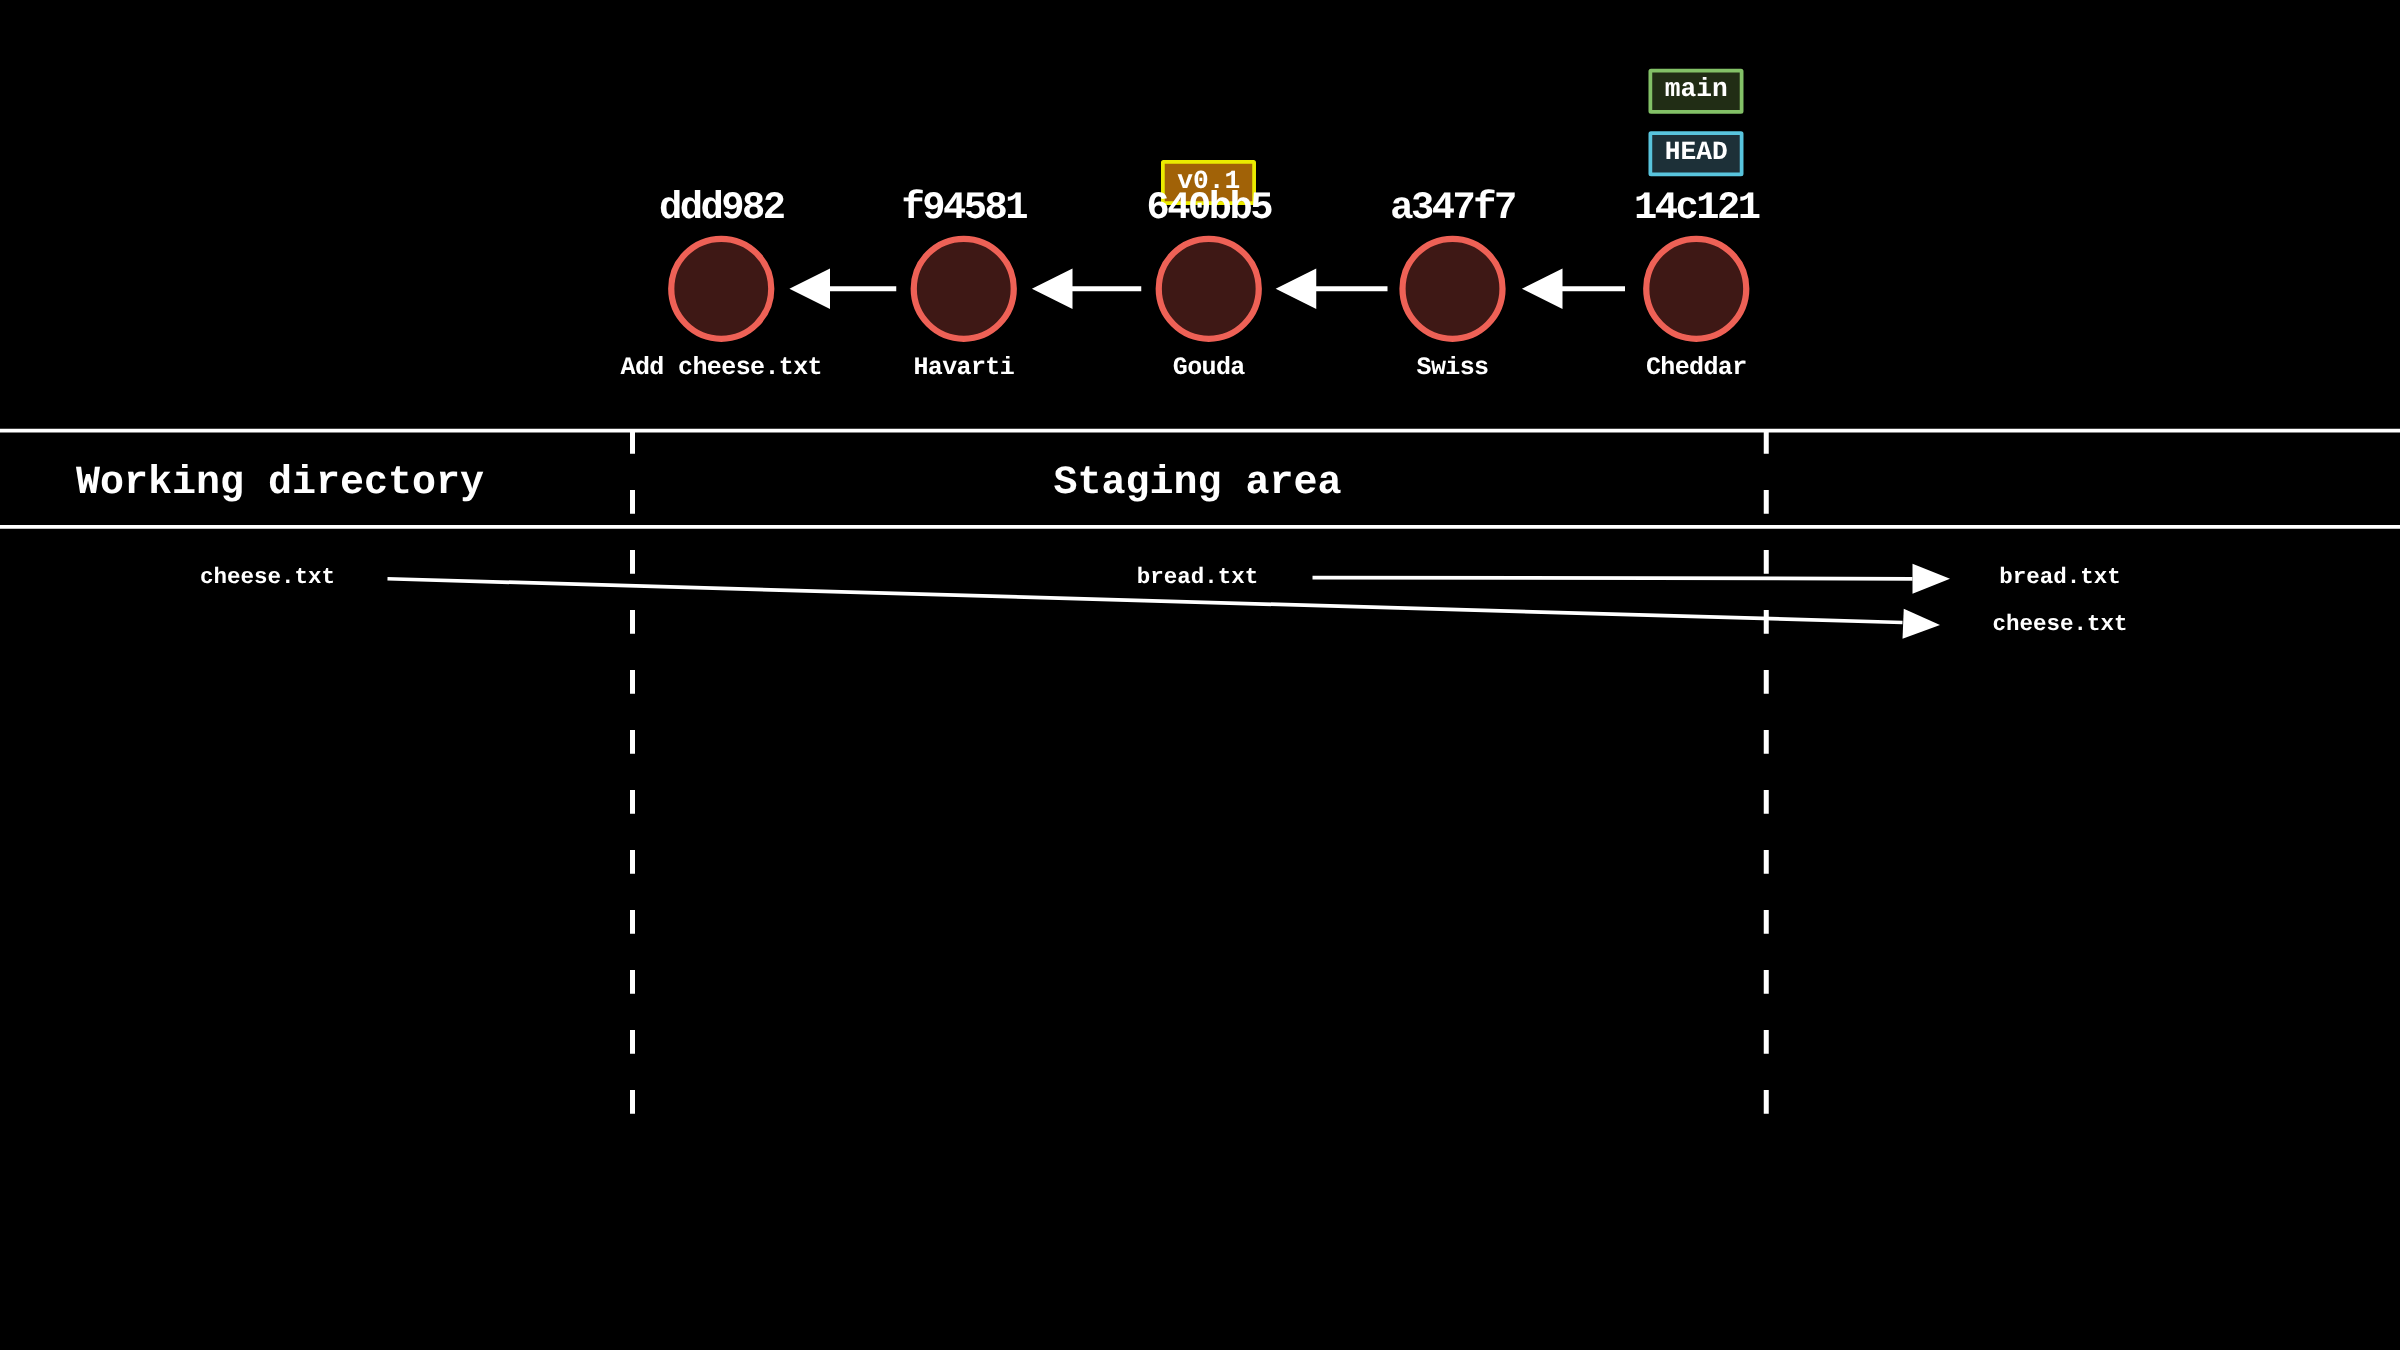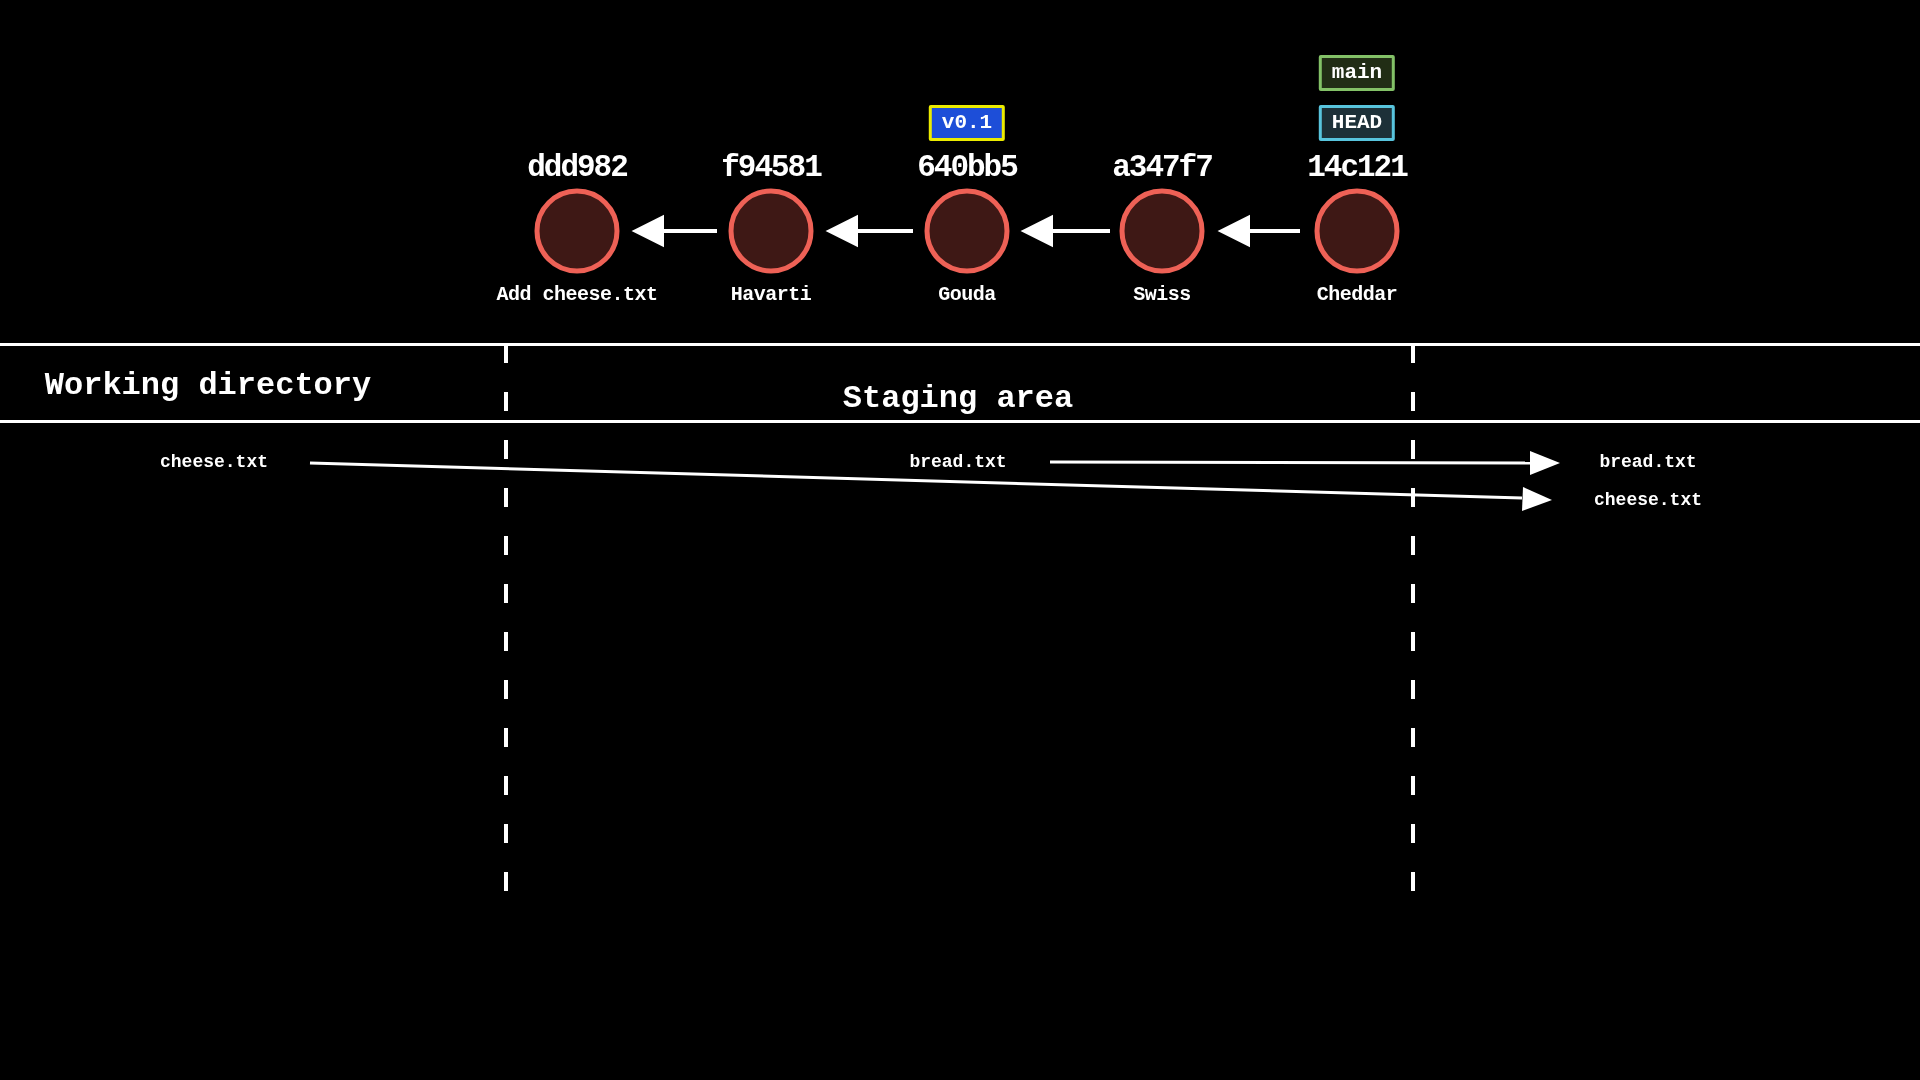--- a/index.html
+++ b/index.html
@@ -26,21 +26,21 @@
   .badge {
     font-size: 21px;
     font-weight: bold;
     padding: 4px 10px 5px 10px;
     border: 3px solid #fff;
     border-radius: 2px;
     background: #111;
   }
   .badge-branch { border-color: #83c167; background: #212d15; }
   .badge-head   { border-color: #58c4dd; background: #1d3038; }
-  .badge-tag    { border-color: #ededed; border-color: #ebeb00; background: #1d4ed8; }
+  .badge-tag    { border-color: #ededed; border-color: #ebeb00; background: #a16207; margin-top: 23px; }
 </style>
 </head>
 <body>
 
 <div class="scene">
 
   <svg class="shapes" viewBox="0 0 1920 1080">
 
     <circle cx="577" cy="231" r="40" fill="#3e1815" stroke="#ee6156" stroke-width="5"></circle>
     <circle cx="771" cy="231" r="40" fill="#3e1815" stroke="#ee6156" stroke-width="5"></circle>
@@ -86,21 +86,21 @@
   <div class="abs commit-hash" style="left:967px;  top:167px;">640bb5</div>
   <div class="abs commit-hash" style="left:1162px; top:167px;">a347f7</div>
   <div class="abs commit-hash" style="left:1357px; top:167px;">14c121</div>
 
   <div class="abs commit-msg" style="left:577px;  top:295px;">Add cheese.txt</div>
   <div class="abs commit-msg" style="left:771px;  top:295px;">Havarti</div>
   <div class="abs commit-msg" style="left:967px;  top:295px;">Gouda</div>
   <div class="abs commit-msg" style="left:1162px; top:295px;">Swiss</div>
   <div class="abs commit-msg" style="left:1357px; top:295px;">Cheddar</div>
 
-  <div class="abs zone-title" style="left:208px;  top:386px;">Working directory</div>
-  <div class="abs zone-title" style="left:958px;  top:386px;margin-top:13px;">Staging area</div>
+  <div class="abs zone-title" style="left:224px;  top:386px;">Working directory</div>
+  <div class="abs zone-title" style="left:958px;  top:386px;">Staging area</div>
 
   <div class="abs file-label" style="left:214px;  top:462px;">cheese.txt</div>
   <div class="abs file-label" style="left:958px;  top:462px;">bread.txt</div>
   <div class="abs file-label" style="left:1648px; top:462px;">bread.txt</div>
   <div class="abs file-label" style="left:1648px; top:500px;">cheese.txt</div>
 
 </div>
 
 </body></html>

